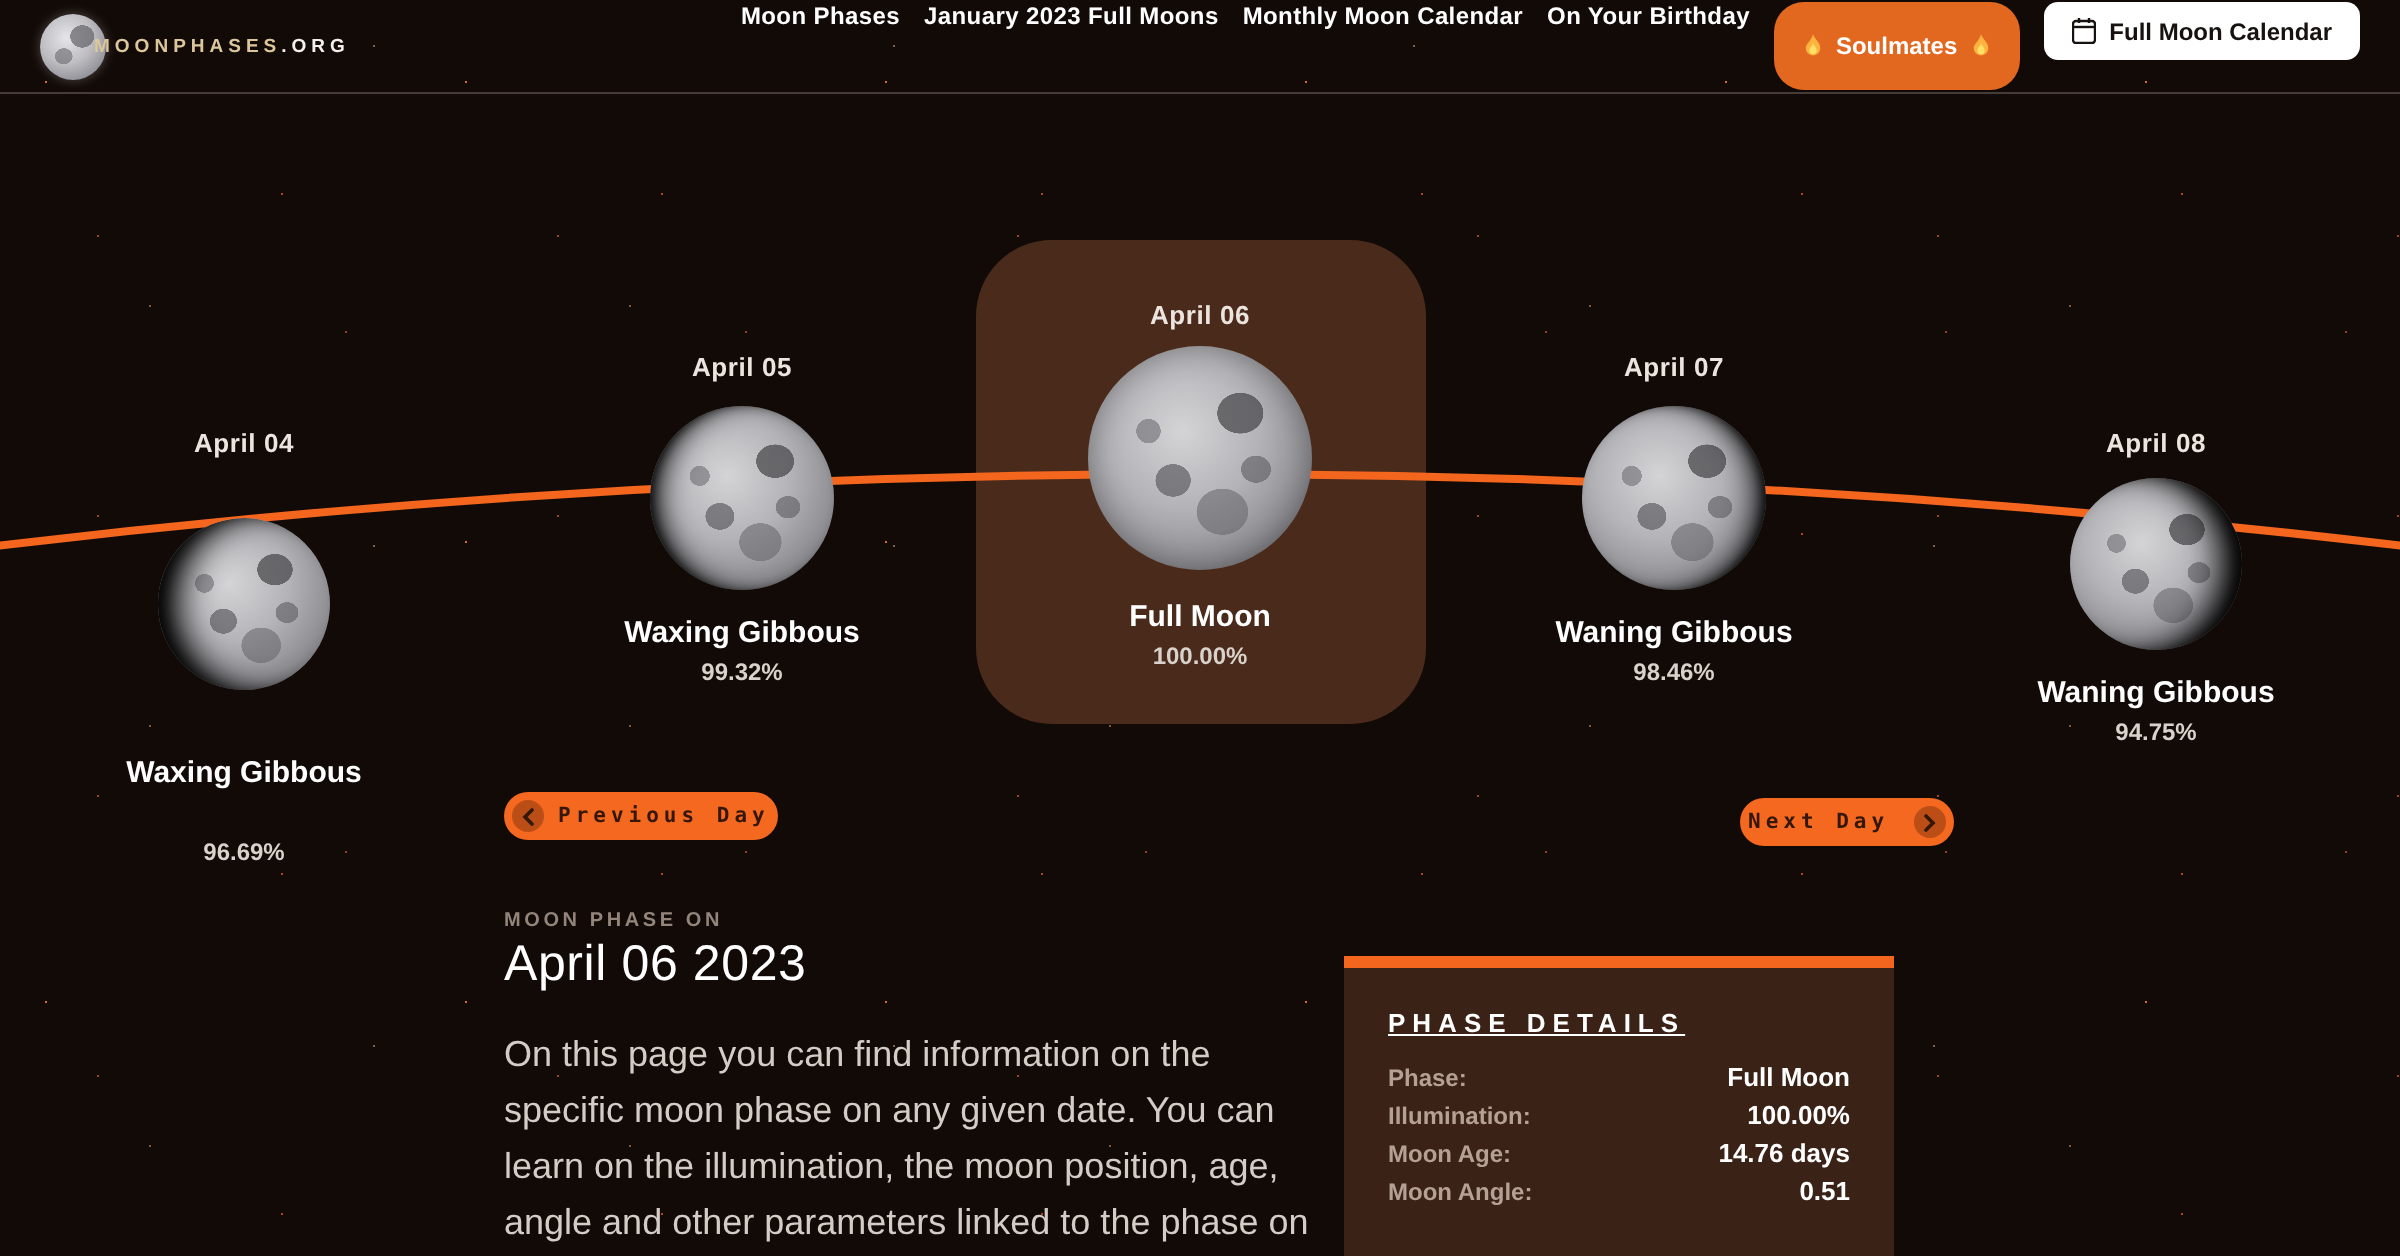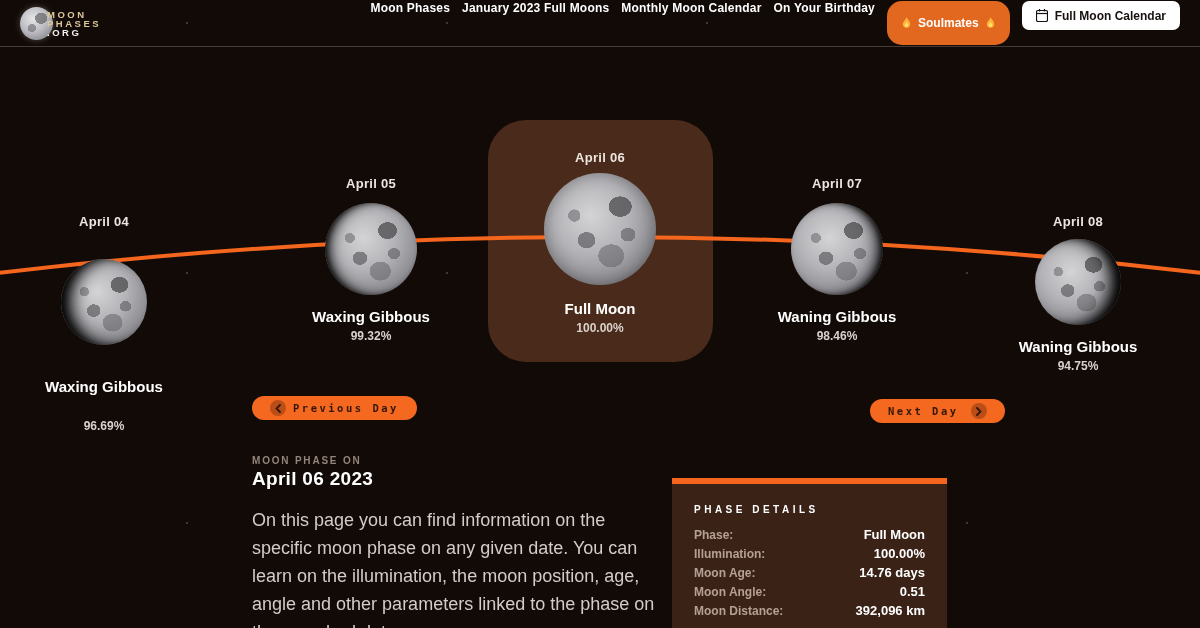--- a/index.html
+++ b/index.html
@@ -32,21 +32,21 @@
   }
   .brand { display:flex; align-items:center; cursor:pointer; }
   .brand-moon {
     width:33px; height:33px; border-radius:50%;
     background:
       radial-gradient(30% 28% at 64% 34%, rgba(90,90,95,.65) 0 60%, transparent 61%),
       radial-gradient(22% 20% at 36% 64%, rgba(105,105,110,.6) 0 60%, transparent 61%),
       radial-gradient(circle at 40% 36%, #e6e6e8 0%, #bdbdc2 45%, #8f8f96 78%, #636369 100%);
     box-shadow:0 0 6px rgba(255,255,255,0.25);
   }
-  .brand-text { margin-left:-6px; display:flex; flex-direction:column; line-height:9px; }
+  .brand-text { margin-left:-6px; display:flex; flex-direction:row; line-height:9px; }
   .brand-text span {
     font-size:9.5px; font-weight:bold; letter-spacing:2.5px;
     color:#dcc69c; text-transform:uppercase;
   }
   .brand-text span.org { color:#f2efec; }
 
   .nav { display:flex; align-items:flex-start; gap:12px;margin-left:30px; }
   .nav a {
     color:#fff; text-decoration:none; font-size:12px; font-weight:bold;
     letter-spacing:0.2px; cursor:pointer; white-space:nowrap;
@@ -84,57 +84,57 @@
       radial-gradient(19% 17% at 60% 74%, rgba(100,100,104,.55) 0 60%, transparent 61%),
       radial-gradient(9% 9% at 27% 38%, rgba(110,110,115,.6) 0 60%, transparent 61%),
       radial-gradient(11% 10% at 75% 55%, rgba(92,92,96,.6) 0 60%, transparent 61%),
       radial-gradient(circle at 42% 38%, #d4d4d6 0%, #b4b4b8 40%, #8e8e93 70%, #67676c 92%, #55555a 100%);
   }
   .day-0 .moon { width:86px;  height:86px; box-shadow: inset 14px 0 16px -4px rgba(3,2,2,0.95), inset 5px 0 8px -3px rgba(0,0,0,0.9); }
   .day-1 .moon { width:92px;  height:92px; margin-top:12px; box-shadow: inset 9px 0 14px -5px rgba(3,2,2,0.92), inset 3px 0 6px -2px rgba(0,0,0,0.85); }
   .day-2 .moon { width:112px; height:112px; margin-top:8px; box-shadow: inset 0 0 16px rgba(0,0,0,0.3); }
   .day-3 .moon { width:92px;  height:92px; margin-top:12px; box-shadow: inset -9px 0 14px -5px rgba(3,2,2,0.92), inset -3px 0 6px -2px rgba(0,0,0,0.85); }
   .day-4 .moon { width:86px;  height:86px; box-shadow: inset -14px 0 16px -4px rgba(3,2,2,0.95), inset -5px 0 8px -3px rgba(0,0,0,0.9); }
-  .day-0 { left:4px;  top:214px;gap:20px; }
+  .day-0 { left:22px;  top:214px;gap:20px; }
   .day-1 { left:271px; top:176px; }
   .day-2 { left:500px; top:150px; }
   .day-3 { left:737px; top:176px; }
   .day-4 { left:978px; top:214px; }
   .day .phase-name { margin-top:13px; }
   .day-2 .phase-name { margin-top:15px; }
 
   
   .nav-day-btn {
     position:absolute; z-index:5; display:flex; align-items:center; gap:7px;
-    background:#f4691f; border:none; border-radius:14px; height:24px; padding:0 18px;
+    background:#f4691f; border:none; border-radius:14px; height:24px; padding:0 4px;
     font-family:"DejaVu Sans Mono", monospace; font-size:10.5px; font-weight:bold;
     letter-spacing:2.5px; color:#35170a; cursor:pointer;
   }
   .btn-prev { left:252px; top:396px; }
   .btn-next { left:870px; top:399px;gap:12px; }
   .circle-ic {
     width:16px; height:16px; border-radius:50%; background:rgba(40,12,2,0.28);
     display:flex; align-items:center; justify-content:center; flex:0 0 auto;
   }
 
   
   .article { position:absolute; left:252px; top:455px; width:412px; z-index:4; }
   .eyebrow { font-size:10px; font-weight:bold; letter-spacing:1.8px; color:#93857b; }
-  .article h1 { font-size:19px; font-weight:bold; color:#fff; margin-top:2px; letter-spacing:0.3px; }
+  .article h1 { font-size:25px; font-weight:normal; color:#fff; margin-top:2px; letter-spacing:0.3px; }
   .article p {
     margin-top:17px; font-size:18px; font-weight:400; color:#d3ccc7; line-height:1.55;
   }
 
   
   .details-panel {
     position:absolute; left:672px; top:478px; width:275px; height:220px; z-index:4;
     background:#3a2217; border-top:6px solid #f4651d; padding:20px 22px 0 22px;
   }
   .details-title {
-    font-size:10px; font-weight:bold; letter-spacing:3.5px; color:#fff; margin-bottom:12px;
+    font-size:13px; font-weight:bold; letter-spacing:3.5px; color:#fff; margin-bottom:12px;text-decoration:underline;
   }
   .detail-row { display:flex; justify-content:space-between; align-items:baseline; height:19px; }
   .detail-label { font-size:12px; font-weight:600; color:#b5a095; }
   .detail-value { font-size:13px; font-weight:bold; color:#fff; }
 
   .flame { width:11px; height:13px; }
   .cal-ic { width:12px; height:13px; }
 </style>
 </head>
 <body>
@@ -262,20 +262,16 @@
       <span class="detail-value">100.00%</span>
     </div>
     <div class="detail-row">
       <span class="detail-label">Moon Age:</span>
       <span class="detail-value">14.76 days</span>
     </div>
     <div class="detail-row">
       <span class="detail-label">Moon Angle:</span>
       <span class="detail-value">0.51</span>
     </div>
-    <div class="detail-row">
-      <span class="detail-label">Moon Distance:</span>
-      <span class="detail-value">392,096 km</span>
-    </div>
 
   </div>
 
 </div>
 
 </body></html>

